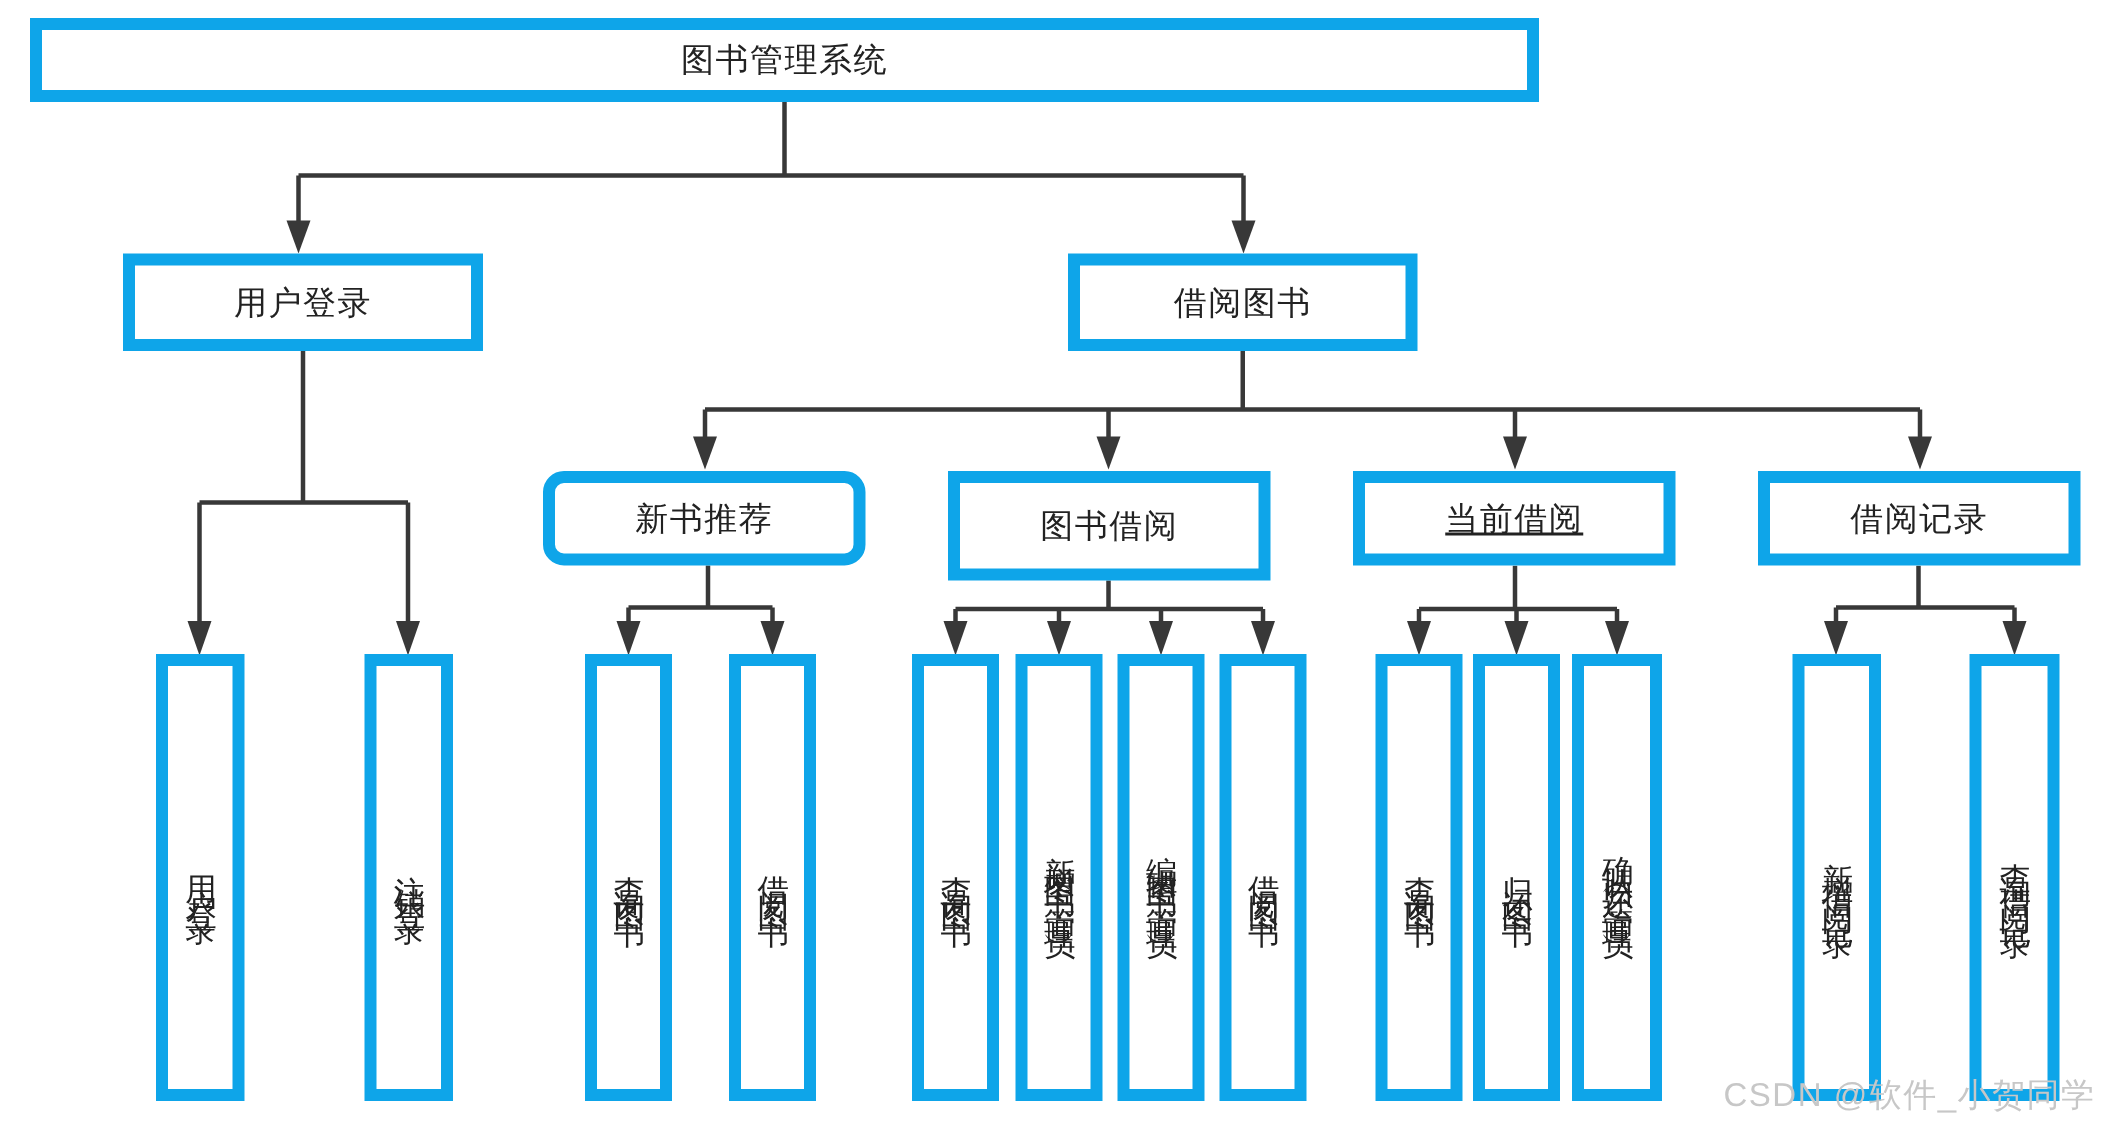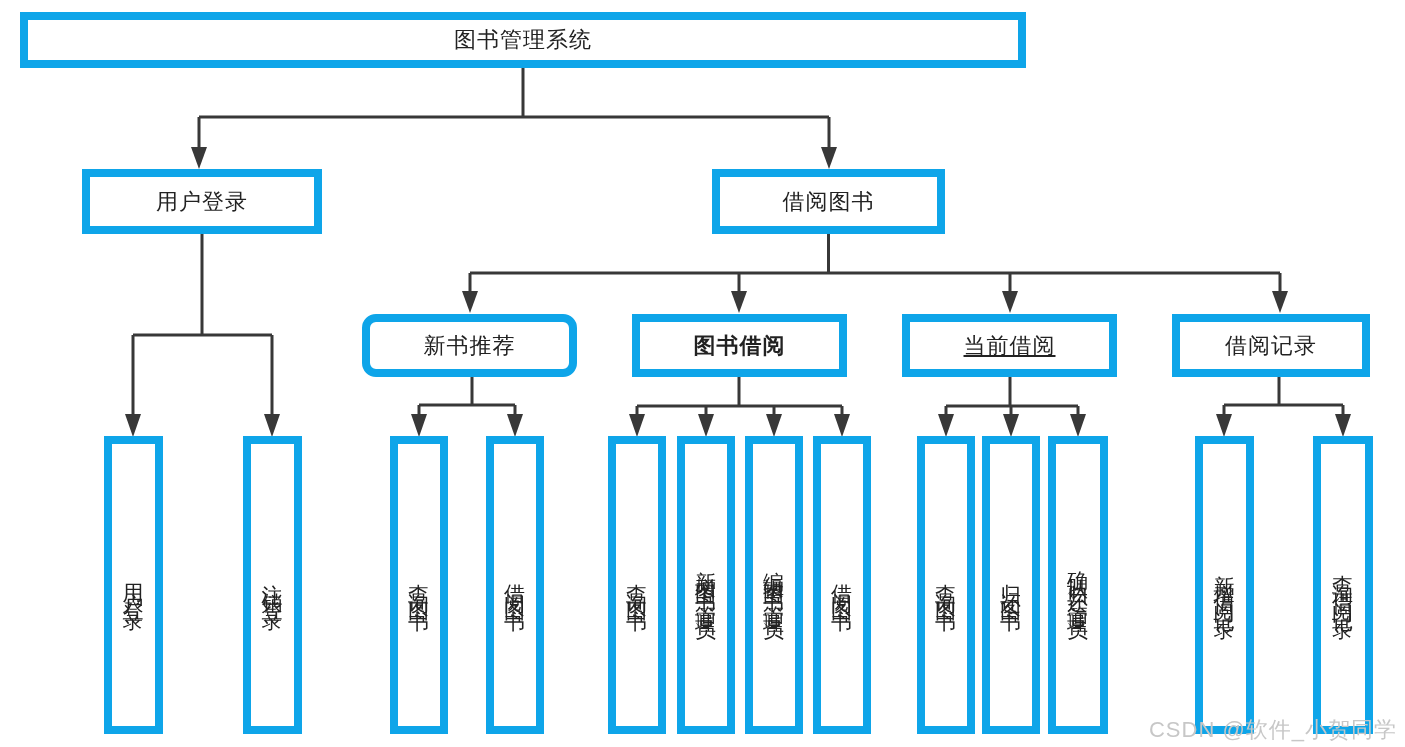--- a/index.html
+++ b/index.html
@@ -99,27 +99,27 @@
   <div class="node h-node" style="left:82px;top:169px;width:240px;height:65px;">
     <span>用户登录</span>
   </div>
   <div class="node h-node" style="left:712px;top:169px;width:233px;height:65px;">
     <span>借阅图书</span>
   </div>
 
   <div class="node h-node" style="left:362px;top:314px;width:215px;height:63px;border-radius:14px;">
     <span>新书推荐</span>
   </div>
-  <div class="node h-node" style="left:632px;top:314px;width:215px;height:63px;font-weight:bold;">
+  <div class="node h-node" style="left:632px;top:314px;width:215px;height:73px;">
     <span>图书借阅</span>
   </div>
   <div class="node h-node" style="left:902px;top:314px;width:215px;height:63px;text-decoration:underline;">
     <span>当前借阅</span>
   </div>
-  <div class="node h-node" style="left:1172px;top:314px;width:198px;height:63px;">
+  <div class="node h-node" style="left:1172px;top:314px;width:215px;height:63px;">
     <span>借阅记录</span>
   </div>
 
   <div class="node v-node" style="left:104px;top:436px;width:59px;height:298px;">
     <span>用户登录</span>
   </div>
   <div class="node v-node" style="left:243px;top:436px;width:59px;height:298px;">
     <span>注销登录</span>
   </div>
 

